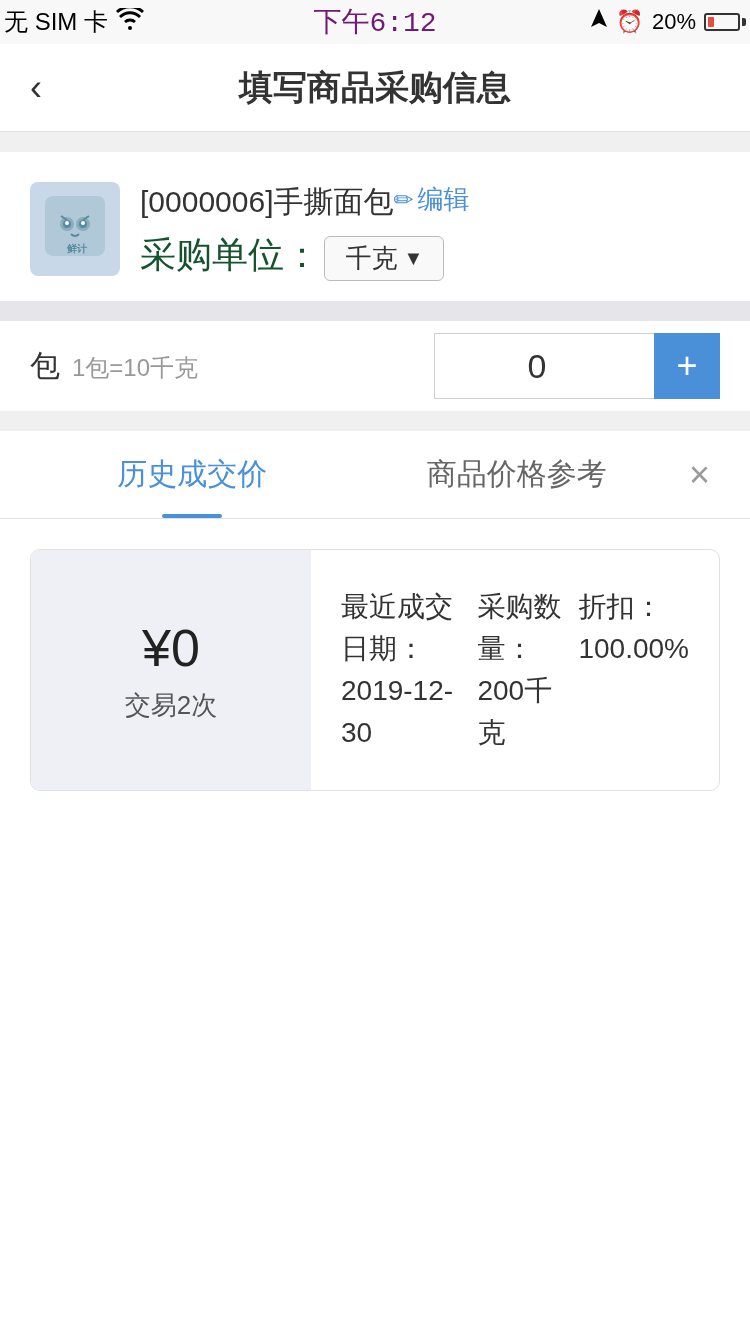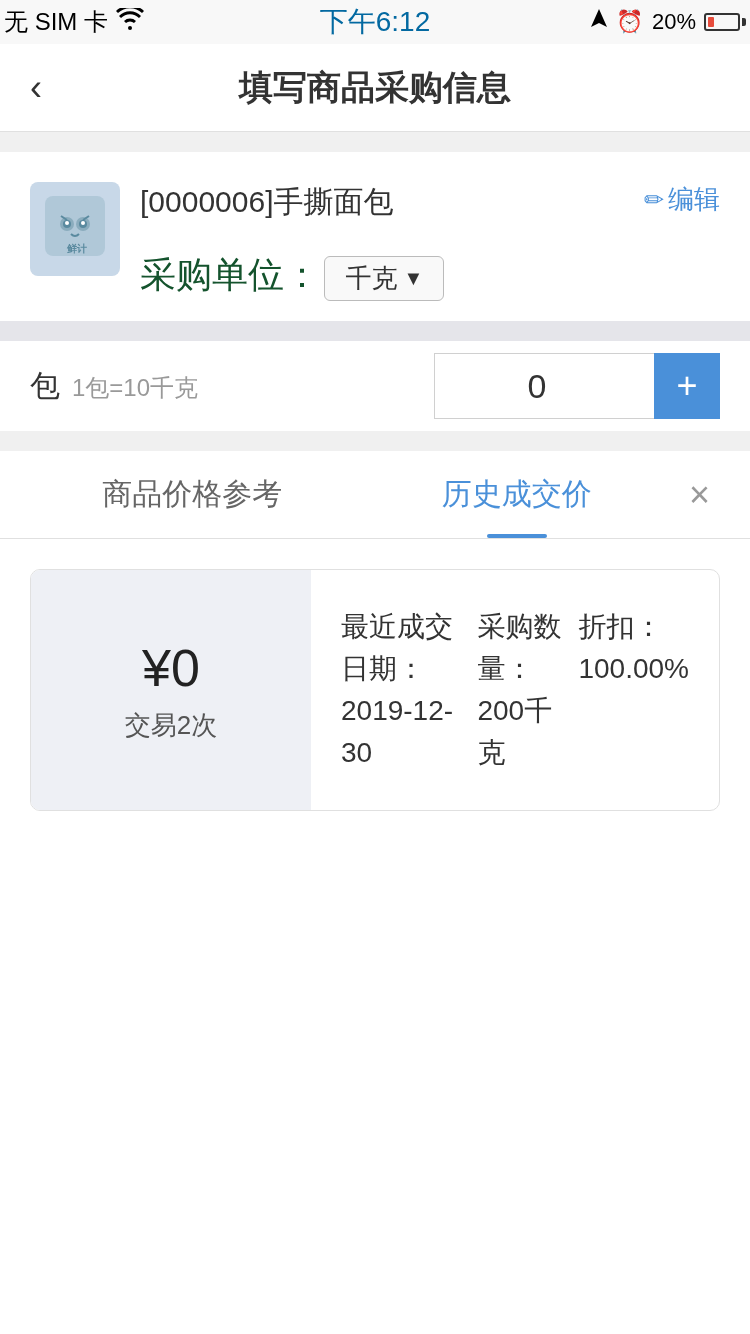--- a/index.html
+++ b/index.html
@@ -26,24 +26,25 @@
     .status-left {
       display: flex;
       align-items: center;
       gap: 8px;
       font-size: 24px;
       color: #000;
     }
     .status-center {
       font-size: 28px;
       font-weight: 500;
-      color: #0369a1;
+      color: #701a75;
       position: absolute;
       left: 50%;
       transform: translateX(-50%);
+      font-family: Liberation Mono, monospace;
     }
     .status-right {
       display: flex;
       align-items: center;
       gap: 8px;
       font-size: 22px;
       color: #000;
     }
     .battery-icon {
       display: inline-flex;
@@ -121,23 +122,22 @@
     .product-logo {
       font-size: 28px;
       color: #7a9ab0;
       font-weight: bold;
     }
     .product-info {
       flex: 1;
     }
     .product-header {
       display: flex;
-      justify-content: space-between;
       align-items: flex-start;
-      margin-bottom: 28px;
+      margin-bottom: 8px;
     }
     .product-name {
       font-size: 30px;
       color: #333;
       font-weight: 500;
     }
     .edit-btn {
       font-size: 26px;
       color: #4a90d9;
       display: flex;
@@ -429,26 +429,26 @@
     <span class="qty-conversion">1包=10千克</span>
   </div>
   <div class="qty-input-group">
     <input type="number" class="qty-input" value="0" style="">
     <button class="qty-plus-btn">+</button>
   </div>
 </div>
 
 <div class="tab-section">
   <div class="tab-header">
-    <div class="tab-item tab-inactive">
-      <span class="tab-item-label">商品价格参考</span>
-    </div>
     <div class="tab-item tab-active">
       <span class="tab-item-label">历史成交价</span>
       <div class="tab-underline"></div>
+    </div>
+    <div class="tab-item tab-inactive">
+      <span class="tab-item-label">商品价格参考</span>
     </div>
     <span class="tab-close">×</span>
   </div>
 
   <div class="history-content">
     <div class="history-card">
       <div class="history-left">
         <span class="history-price">¥0</span>
         <span class="history-trades">交易2次</span>
       </div>

